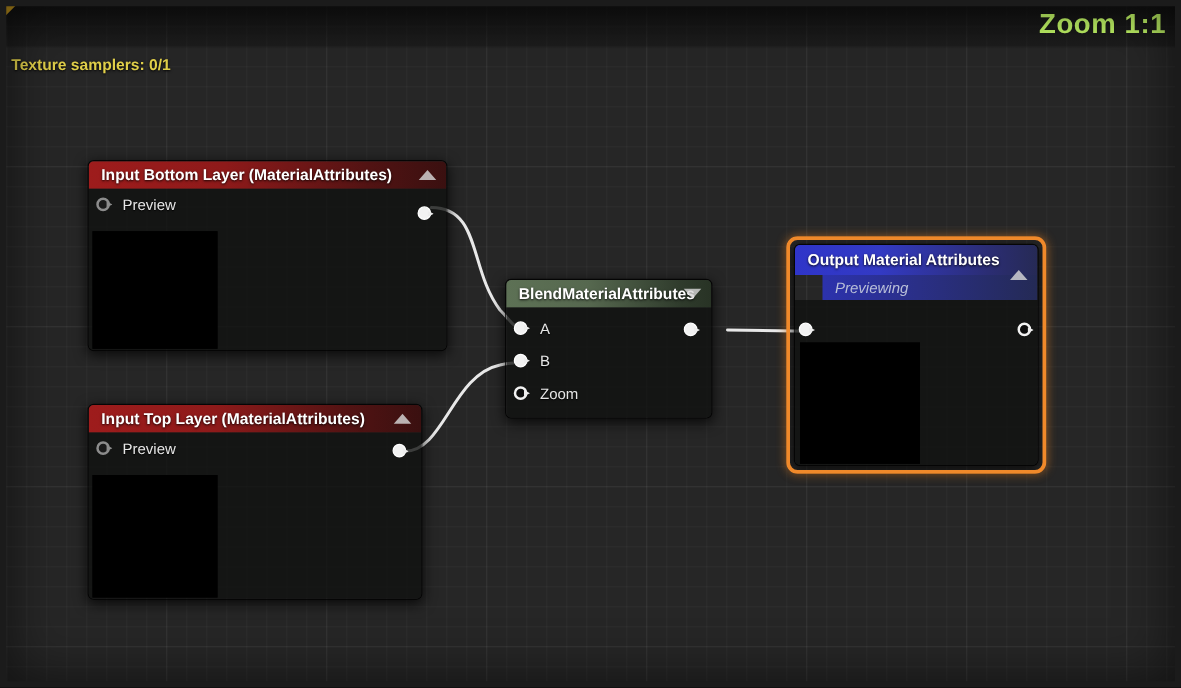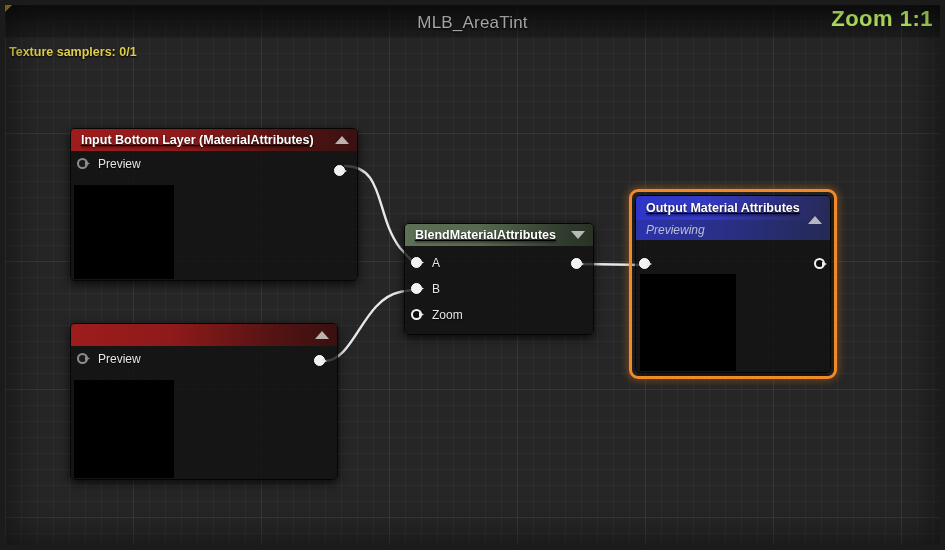--- a/index.html
+++ b/index.html
@@ -127,21 +127,20 @@
     overflow: hidden;
     border: 1px solid rgba(0,0,0,0.85);
   }
   .node-header {
     position: relative;
     height: 22px;
     display: flex;
     align-items: center;
     padding: 0 26px 0 10px;
     box-sizing: border-box;
-    text-decoration: underline;
   }
   .node-header .title {
     color: #fff;
     font-size: 12.5px;
     font-weight: bold;
     text-shadow: 0 1px 2px rgba(0,0,0,0.9);
     white-space: nowrap;
   }
   .hdr-red {
     background: linear-gradient(to right, #9e1c1c 0%, #8e1a1a 38%, #521313 78%, #3a1010 100%);
@@ -154,20 +153,21 @@
   }
   .node-sub {
     height: 20px;
     padding: 0 10px;
     display: flex;
     align-items: center;
     color: #b9bfd8;
     font-size: 12px;
     font-style: italic;
     background: linear-gradient(to right, #2c32ad 0%, #2a2f86 45%, #242a55 100%);
+    margin-left: 22px;
   }
   .chev {
     position: absolute;
     right: 8px;
     top: 50%;
     transform: translateY(-50%);
     width: 0; height: 0;
     opacity: .82;
   }
   .chev-up {
@@ -291,40 +291,41 @@
 
     <span class="pin filled abs-pin" style="right:11px; top:37px;">
       <span class="dot"></span>
         <span class="tail"></span>
     </span>
   </div>
 
   <div class="node" id="node-input-top" style="left:70px; top:323px; width:268px;">
     <div class="node-inner">
       <div class="node-header hdr-red">
+        <span class="title">Input Top Layer (MaterialAttributes)</span>
         <span class="chev chev-up"></span>
       </div>
       <div class="node-body" style="height:133px;">
         <div class="pin-row">
           <span class="pin hollow dim">
             <span class="dot"></span>
               <span class="tail"></span>
           </span>
           <span class="pin-label">Preview</span>
         </div>
         <div class="thumb" style="position:absolute; left:3px; top:34px; width:98px; height:96px;"></div>
       </div>
     </div>
     <span class="pin filled abs-pin" style="right:11px; top:32px;">
       <span class="dot"></span>
         <span class="tail"></span>
     </span>
   </div>
 
-  <div class="node" id="node-blend" style="left:404px; top:223px; width:190px;">
+  <div class="node" id="node-blend" style="left:404px; top:223px; width:166px;">
     <div class="node-inner">
       <div class="node-header hdr-green">
         <span class="title">BlendMaterialAttributes</span>
         <span class="chev chev-down"></span>
       </div>
       <div class="node-body" style="height:84px; padding-top:4px;">
         <div class="pin-row">
           <span class="pin filled">
             <span class="dot"></span>
               <span class="tail"></span>
@@ -370,19 +371,18 @@
         <span class="tail"></span>
     </span>
     <span class="pin hollow abs-pin" style="right:4px; top:63px;">
       <span class="dot"></span>
         <span class="tail"></span>
     </span>
   </div>
 
 
   <div id="topbar-shade"></div>
-  <div id="graph-title">MLB_AreaTint</div>
   <div id="zoom-label">Zoom 1:1</div>
   <div id="texture-samplers">Texture samplers: 0/1</div>
   <div id="corner-tab"></div>
   <div id="frame"></div>
 
 </div>
 
 </body></html>

